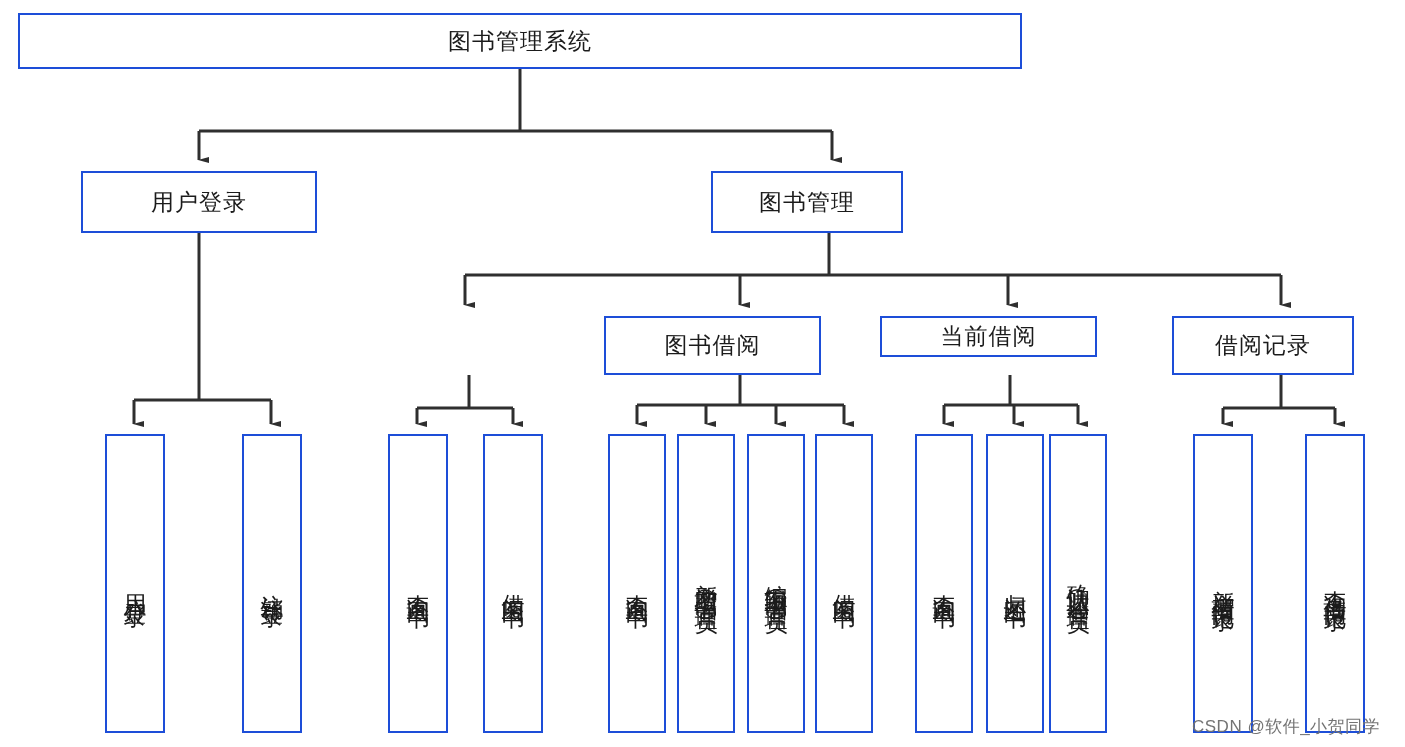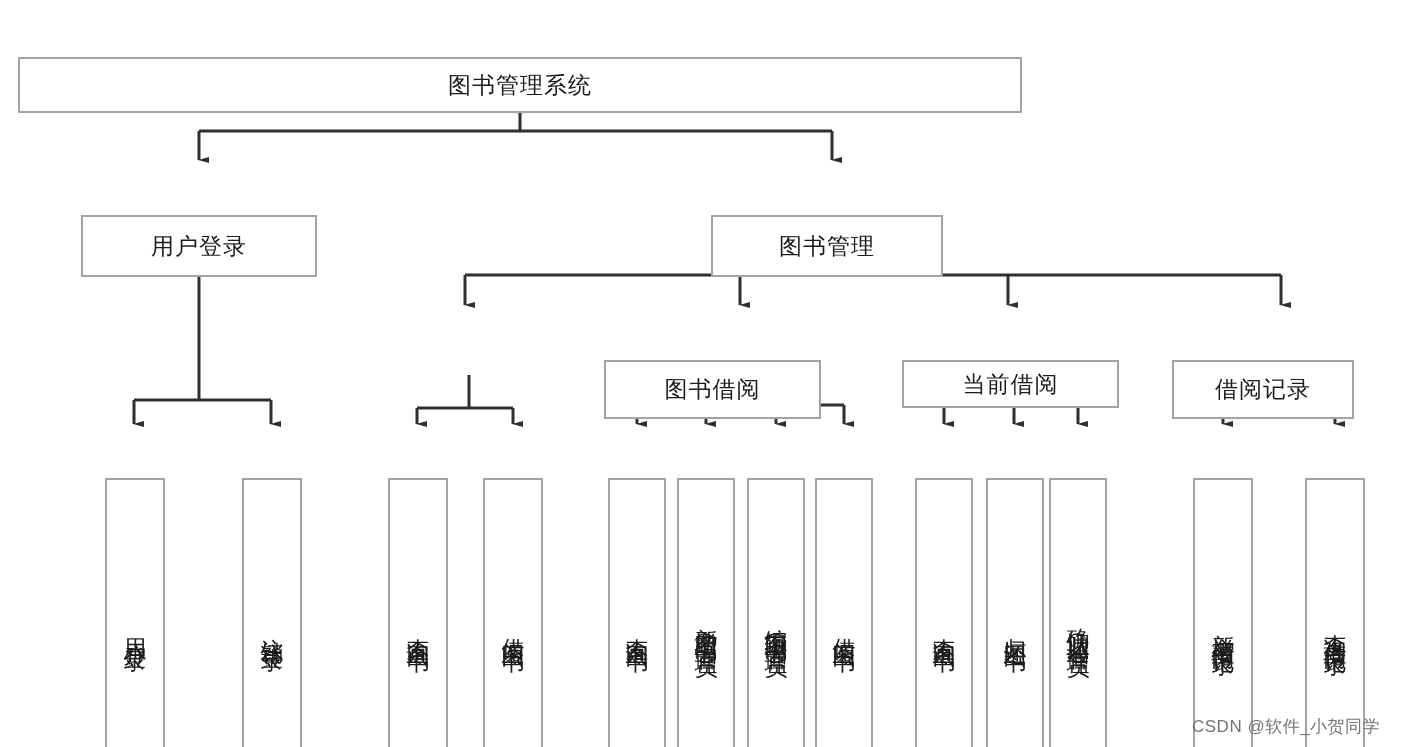--- a/index.html
+++ b/index.html
@@ -22,26 +22,25 @@
     left: 0;
     top: 0;
     width: 1405px;
     height: 747px;
     pointer-events: none;
   }
   .node {
     position: absolute;
     box-sizing: border-box;
     background: #ffffff;
-    border: 2px solid #a3a3a3;
+    border: 2px solid #1d4ed8;
     display: flex;
     align-items: center;
     justify-content: center;
     color: #1b1b1b;
-    margin-top: 44px;
   }
   .node.h {
     font-size: 23px;
     letter-spacing: 1px;
   }
   .node.v {
     font-size: 23px;
     align-items: center;
     justify-content: center;
   }
@@ -118,28 +117,28 @@
     </g>
   </svg>
 
   <div class="node root h" style="left:18px; top:13px; width:1004px; height:56px;">
     <span>图书管理系统</span>
   </div>
 
   <div class="node h" style="left:81px; top:171px; width:236px; height:62px;">
     <span>用户登录</span>
   </div>
-  <div class="node h" style="left:711px; top:171px; width:232px; height:62px;">
+  <div class="node h" style="left:711px; top:171px; width:192px; height:62px;">
     <span>图书管理</span>
   </div>
 
   <div class="node h" style="left:604px; top:316px; width:217px; height:59px;">
     <span>图书借阅</span>
   </div>
-  <div class="node h" style="left:902px; top:316px; width:217px; height:48px;">
+  <div class="node h" style="left:880px; top:316px; width:217px; height:41px;">
     <span>当前借阅</span>
   </div>
   <div class="node h" style="left:1172px; top:316px; width:182px; height:59px;">
     <span>借阅记录</span>
   </div>
 
   <div class="node v" style="left:105px; top:434px; width:60px; height:299px;">
     <span class="vtext">用户登录</span>
   </div>
   <div class="node v" style="left:242px; top:434px; width:60px; height:299px;">

